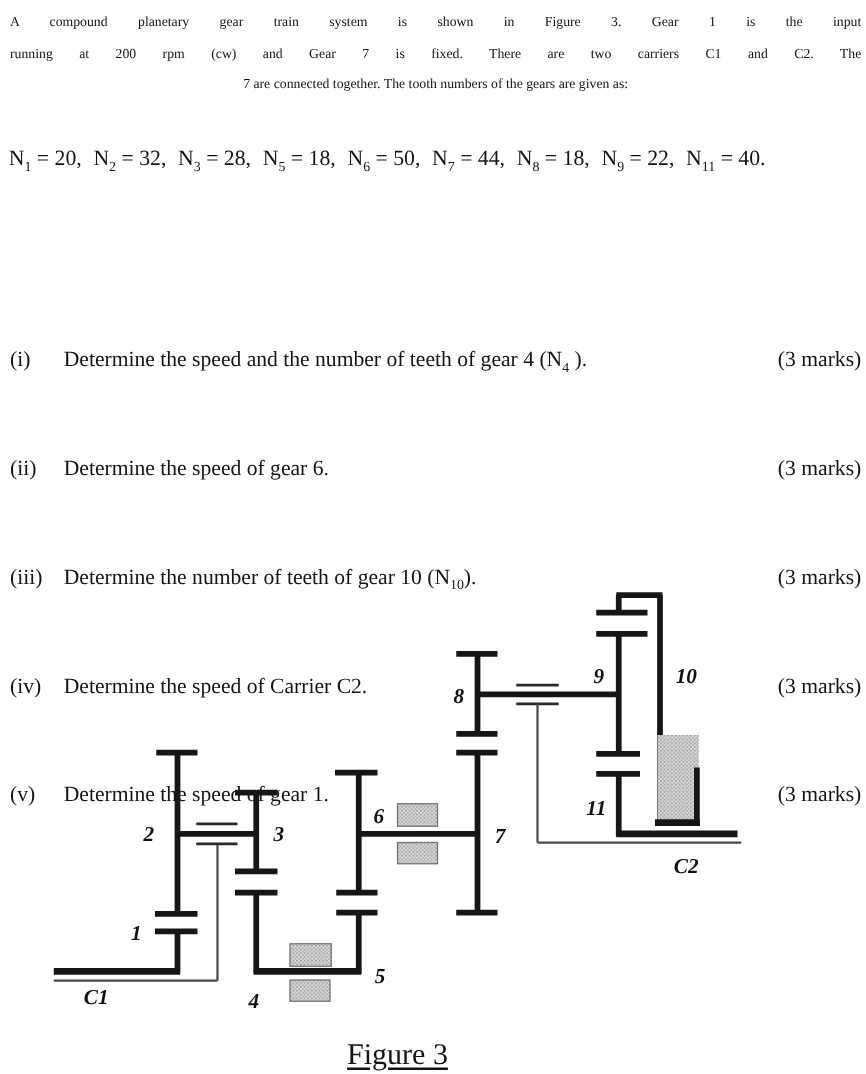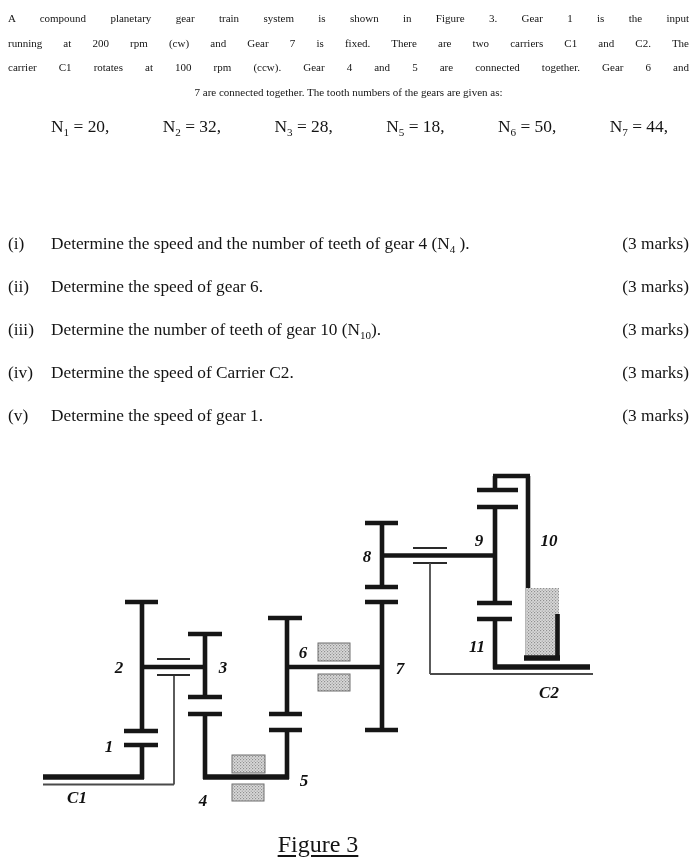--- a/index.html
+++ b/index.html
@@ -3,45 +3,44 @@
 <meta charset="utf-8">
 <style>
   html,body{margin:0;padding:0;background:#ffffff;}
   body{width:693px;height:859px;position:relative;overflow:hidden;
        font-family:"Liberation Serif", serif;color:#141414;}
   .abs{position:absolute;}
   .para{left:8px;width:681px;font-size:11px;line-height:24.6px;}
   .jline{text-align:justify;text-align-last:justify;}
   .nline{text-align:center;}
   .equation{left:7px;top:114px;width:684px;font-size:17.4px;line-height:24px;white-space:nowrap;}
-  .term{margin-right:5px;margin-left:44px;}
+  .term{margin-right:5px;}
   sub{font-size:0.64em;line-height:0;}
   .questions{left:8px;top:232px;width:681px;}
   .qrow{display:flex;align-items:baseline;font-size:17.3px;line-height:24.5px;margin-bottom:18.5px;}
   .qnum{width:43px;flex:0 0 43px;}
-  .qtext{flex:1 1 auto;}
+  .qtext{flex:1 1 auto;margin-top:44px;}
   .qmarks{flex:0 0 auto;}
   .figure-wrap{left:0;top:450px;width:693px;height:382px;}
   .ln{stroke:#161616;stroke-width:4.6;stroke-linecap:butt;}
   .ln5{stroke:#161616;stroke-width:5.4;stroke-linecap:butt;}
   .brg{stroke:#2a2a2a;stroke-width:2.2;}
   .thin{stroke:#4a4a4a;stroke-width:1.8;}
   .stip{fill:url(#stipple);}
   .boxedge{stroke:#6f6f6f;stroke-width:1;}
   .glabel{font-family:"Liberation Serif", serif;font-size:17px;font-style:italic;font-weight:bold;fill:#111;}
   .caption{left:0;top:831px;width:636px;text-align:center;font-size:24px;}
   .caption span{text-decoration:underline;text-underline-offset:3px;}
 </style>
 </head>
 <body>
 
 <div class="abs para" style="top:6px;">
   <div class="jline">A compound planetary gear train system is shown in Figure 3. Gear 1 is the input</div>
   <div class="jline">running at 200 rpm (cw) and Gear 7 is fixed. There are two carriers C1 and C2. The</div>
-  <div class="jline">carrier C1 rotates at 100 rpm (ccw).  Gear 4 and 5 are connected together. Gear 6 and</div>
   <div class="nline">7 are connected together. The tooth numbers of the gears are given as:</div>
 </div>
 
 <div class="abs equation">
   <span class="term"><span>N</span><sub>1</sub><span> = 20,</span></span>
   <span class="term"><span>N</span><sub>2</sub><span> = 32,</span></span>
   <span class="term"><span>N</span><sub>3</sub><span> = 28,</span></span>
   <span class="term"><span>N</span><sub>5</sub><span> = 18,</span></span>
   <span class="term"><span>N</span><sub>6</sub><span> = 50,</span></span>
   <span class="term"><span>N</span><sub>7</sub><span> = 44,</span></span>

